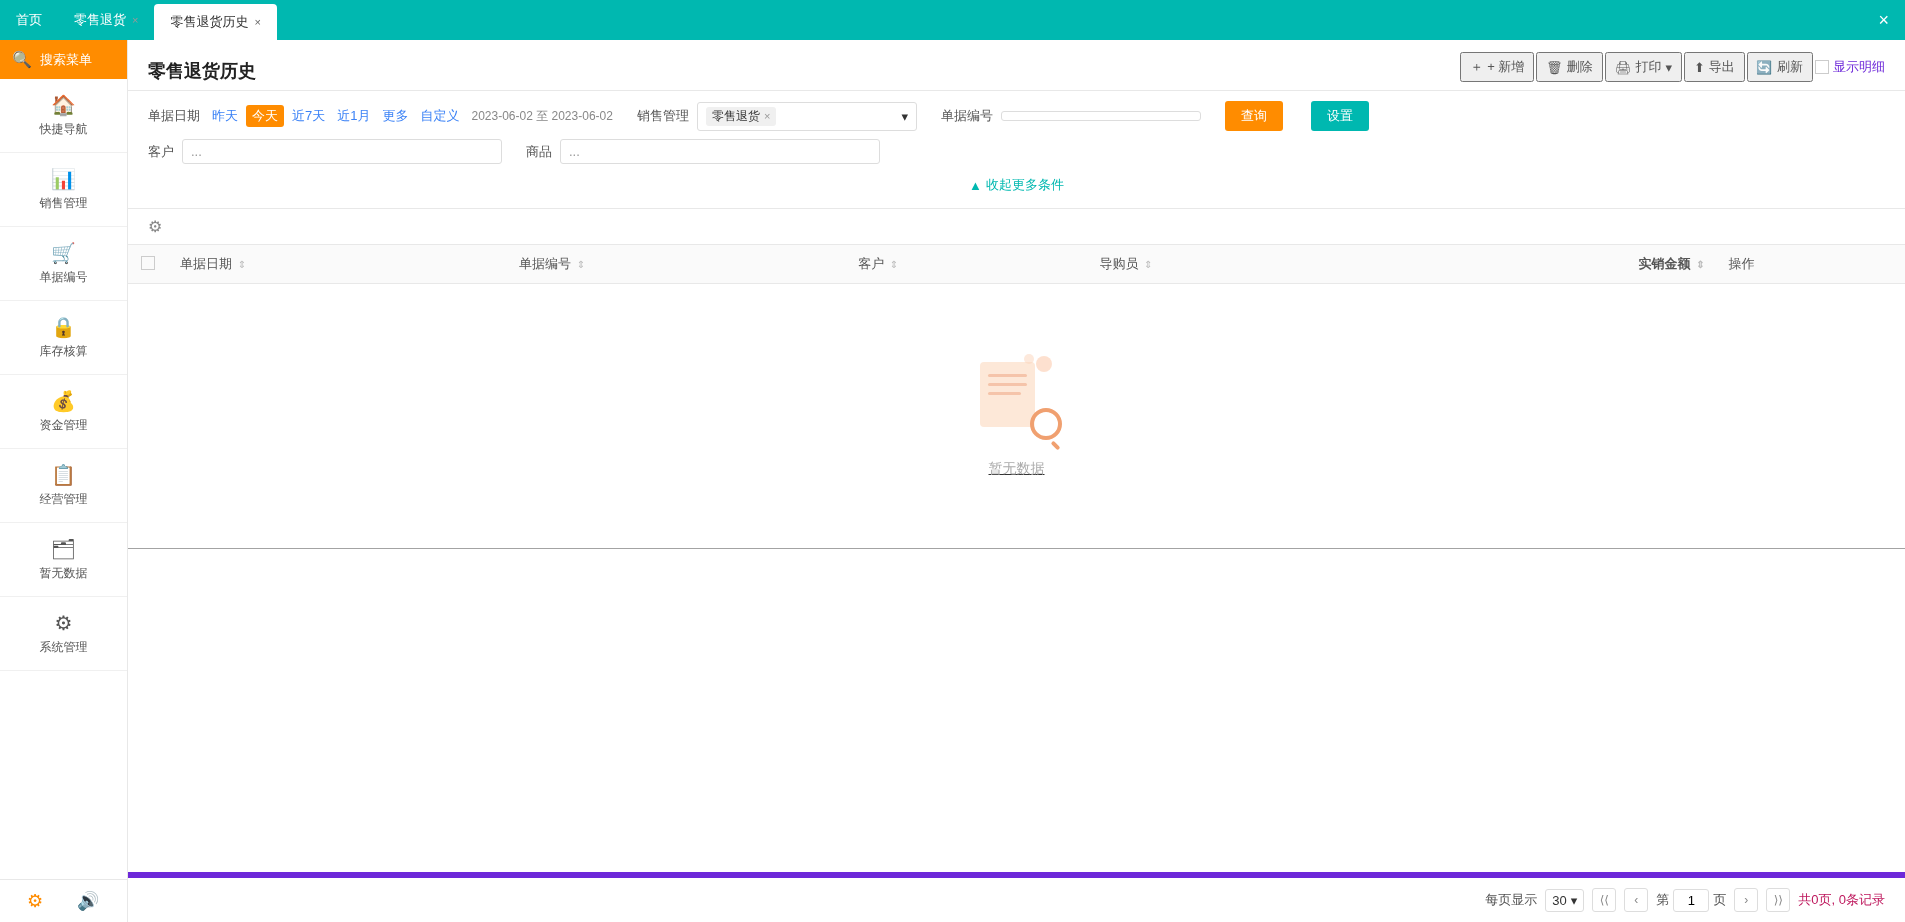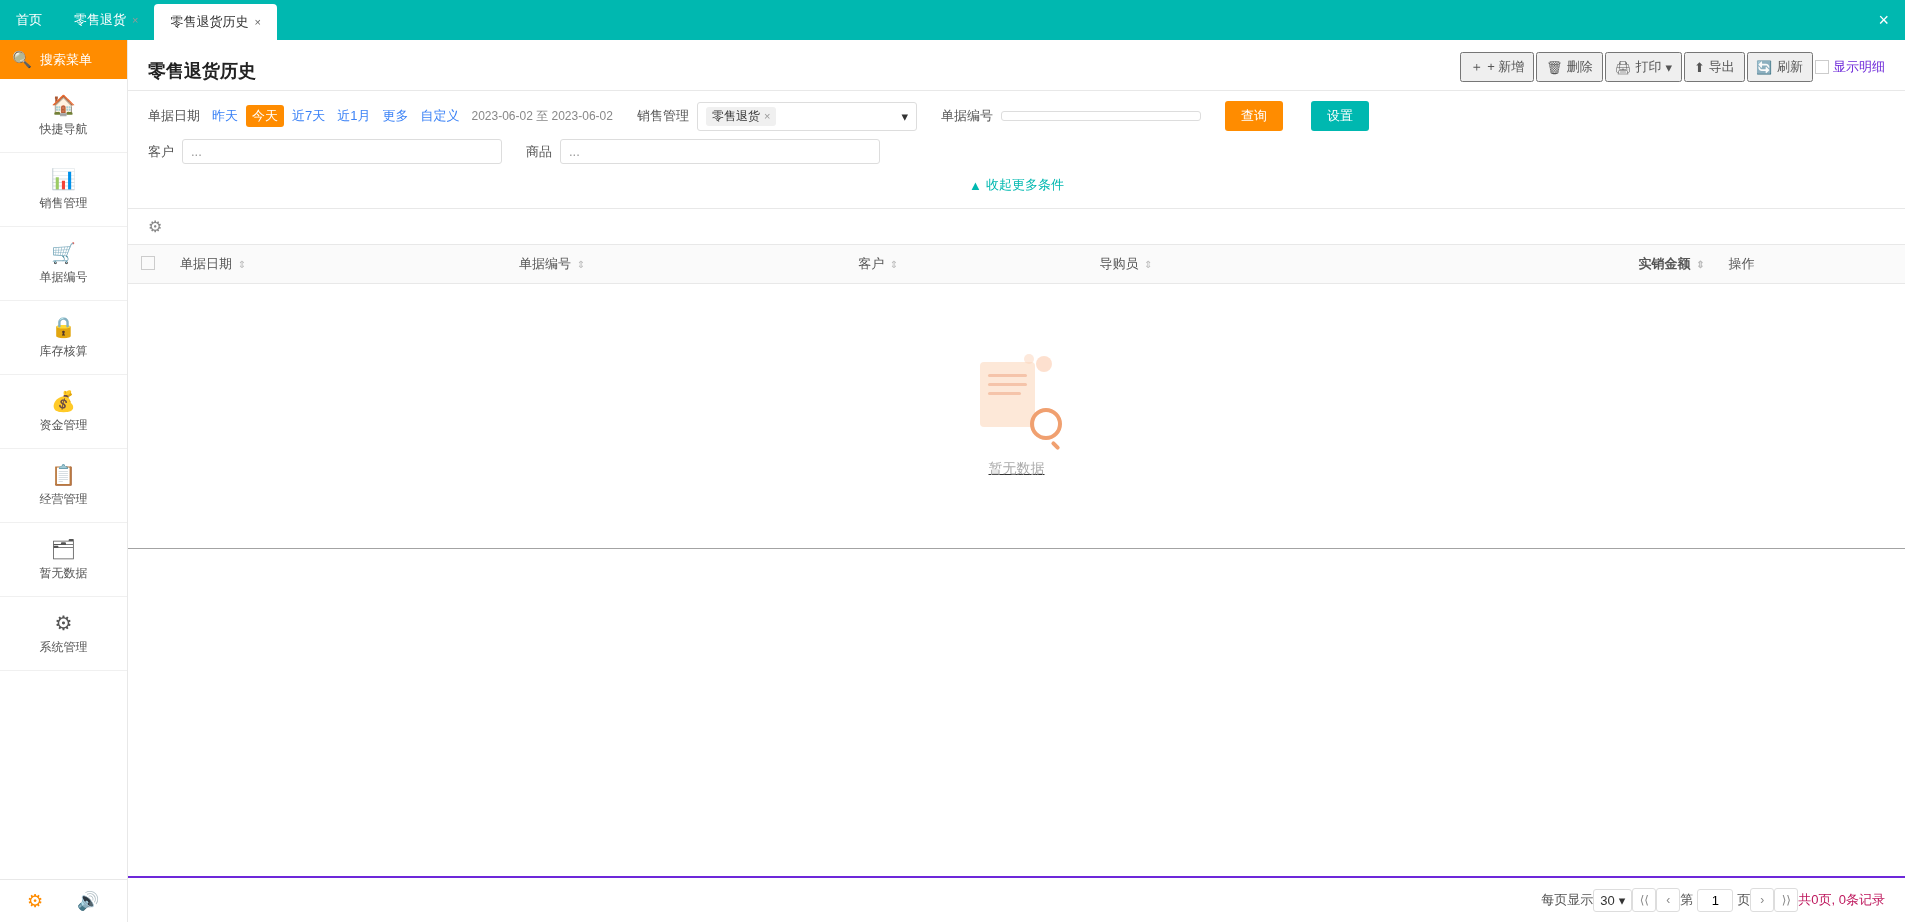--- a/index.html
+++ b/index.html
@@ -66,21 +66,21 @@
     th { padding: 10px 12px; text-align: left; color: #555; font-weight: normal; font-size: 13px; border-bottom: 1px solid #e8e8e8; white-space: nowrap; }
     th .sort-icon { color: #bbb; font-size: 10px; margin-left: 2px; }
     td { padding: 10px 12px; border-bottom: 1px solid #a3a3a3; font-size: 13px; text-decoration: underline; }
     .checkbox-col { width: 40px; text-align: center; }
 
     
     .empty-state { display: flex; flex-direction: column; align-items: center; justify-content: center; padding: 60px 0; gap: 16px; }
     .empty-text { color: #aaa; font-size: 14px; }
 
     
-    .pagination { display: flex; align-items: center; justify-content: flex-end; padding: 10px 20px; background: #fff; border-top: 2px solid #6d28d9; flex-shrink: 0; }
+    .pagination { display: flex; align-items: center; justify-content: flex-end; padding: 10px 20px; background: #fff; border-top: 6px solid #6d28d9; gap: 8px; flex-shrink: 0; }
     .page-size-label { color: #555; font-size: 13px; }
     .page-size-select { border: 1px solid #ddd; border-radius: 3px; padding: 3px 6px; font-size: 13px; display: flex; align-items: center; gap: 4px; cursor: pointer; }
     .page-nav-btn { width: 24px; height: 24px; border: 1px solid #ddd; border-radius: 3px; display: flex; align-items: center; justify-content: center; cursor: pointer; font-size: 12px; color: #888; }
     .page-input { display: flex; align-items: center; gap: 4px; font-size: 13px; color: #555; }
     .page-input input { width: 36px; border: 1px solid #ddd; border-radius: 3px; padding: 3px 4px; text-align: center; font-size: 13px; }
     .page-total { color: #be185d; font-size: 13px; }
 
     .header-right-actions { display: flex; align-items: center; gap: 2px; padding-bottom: 8px; }
     .page-header-inner { display: flex; flex-direction: column; width: 100%; }
     .page-header-top { display: flex; align-items: center; justify-content: space-between; margin-bottom: 0; }

